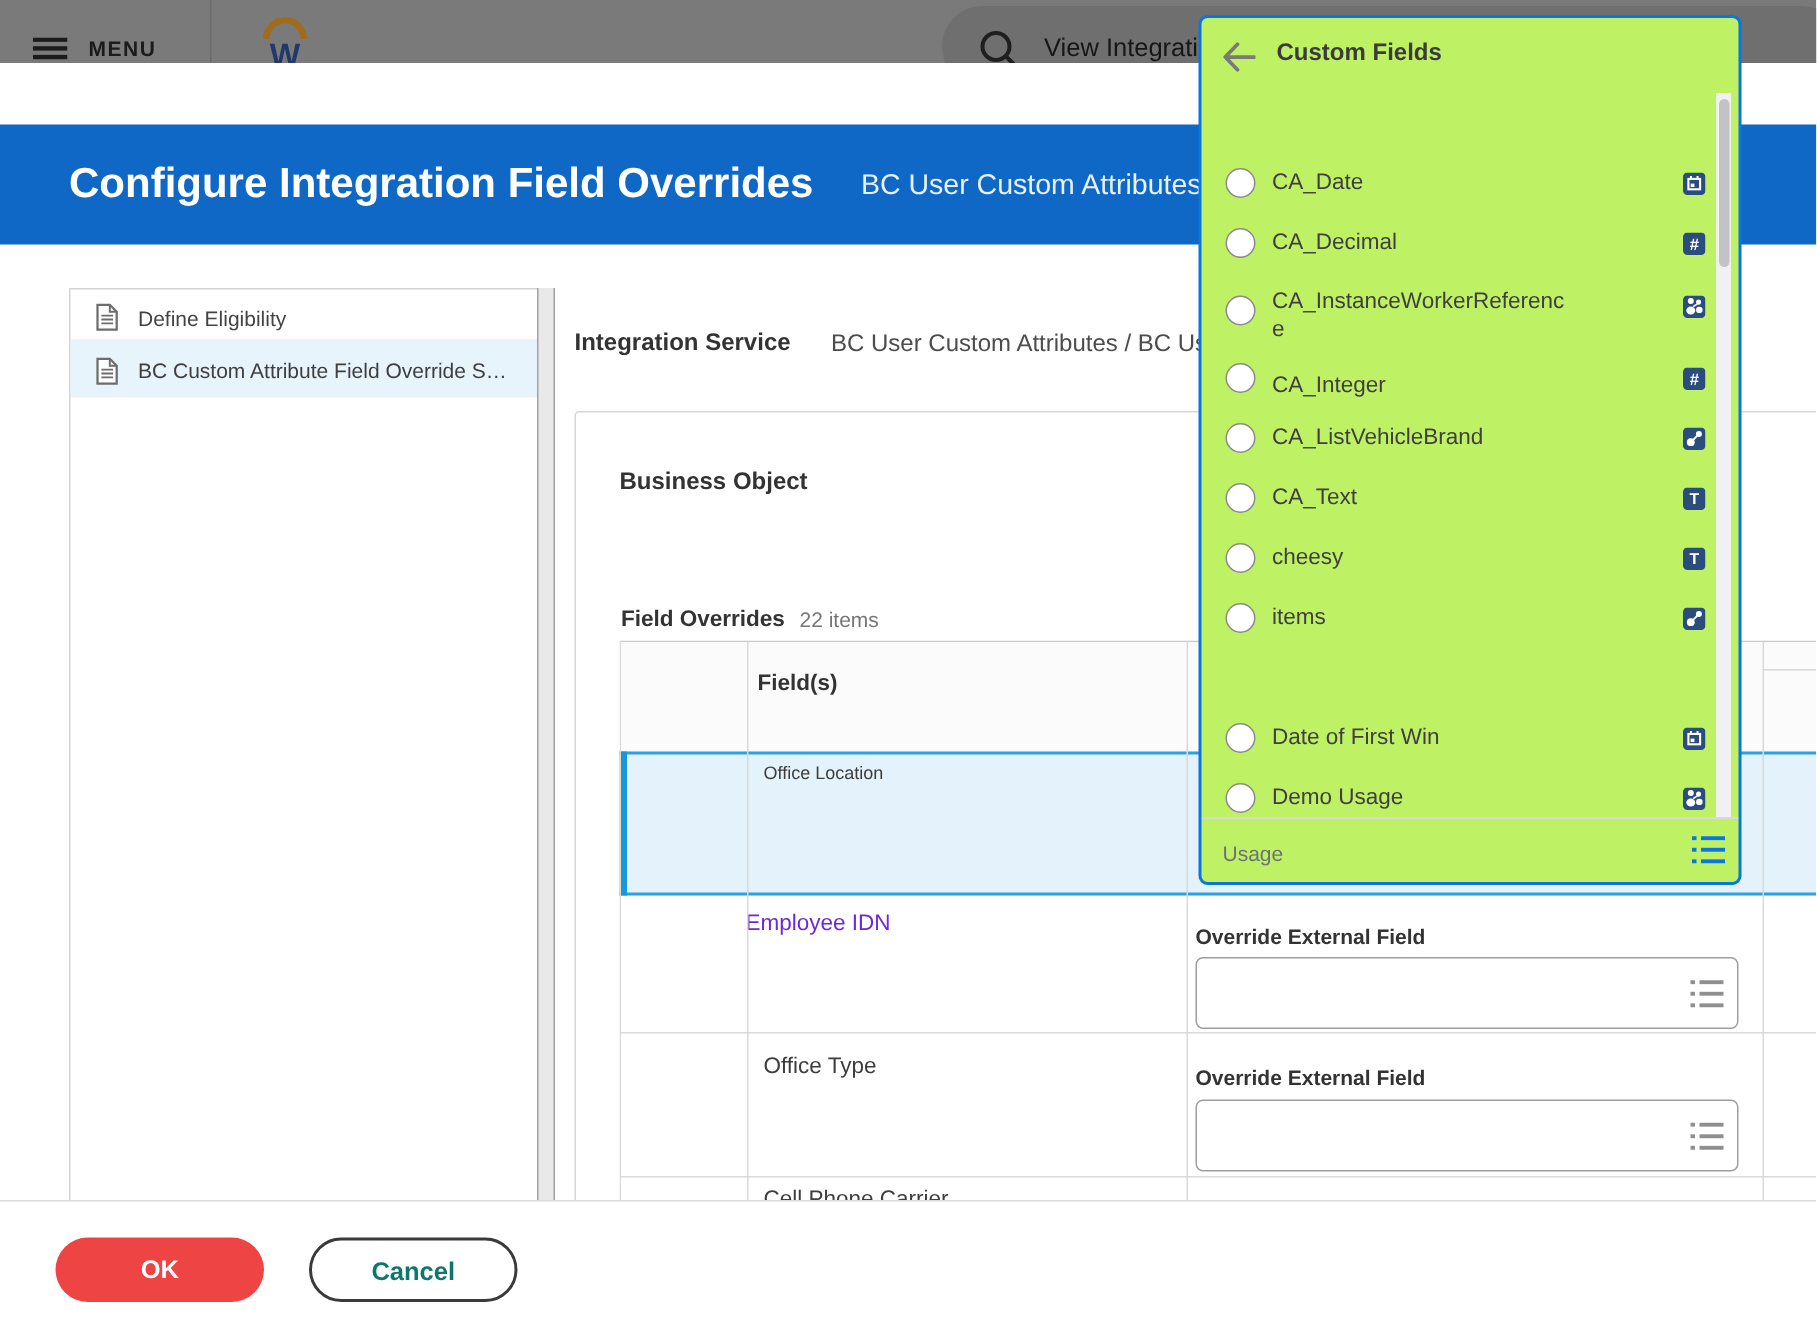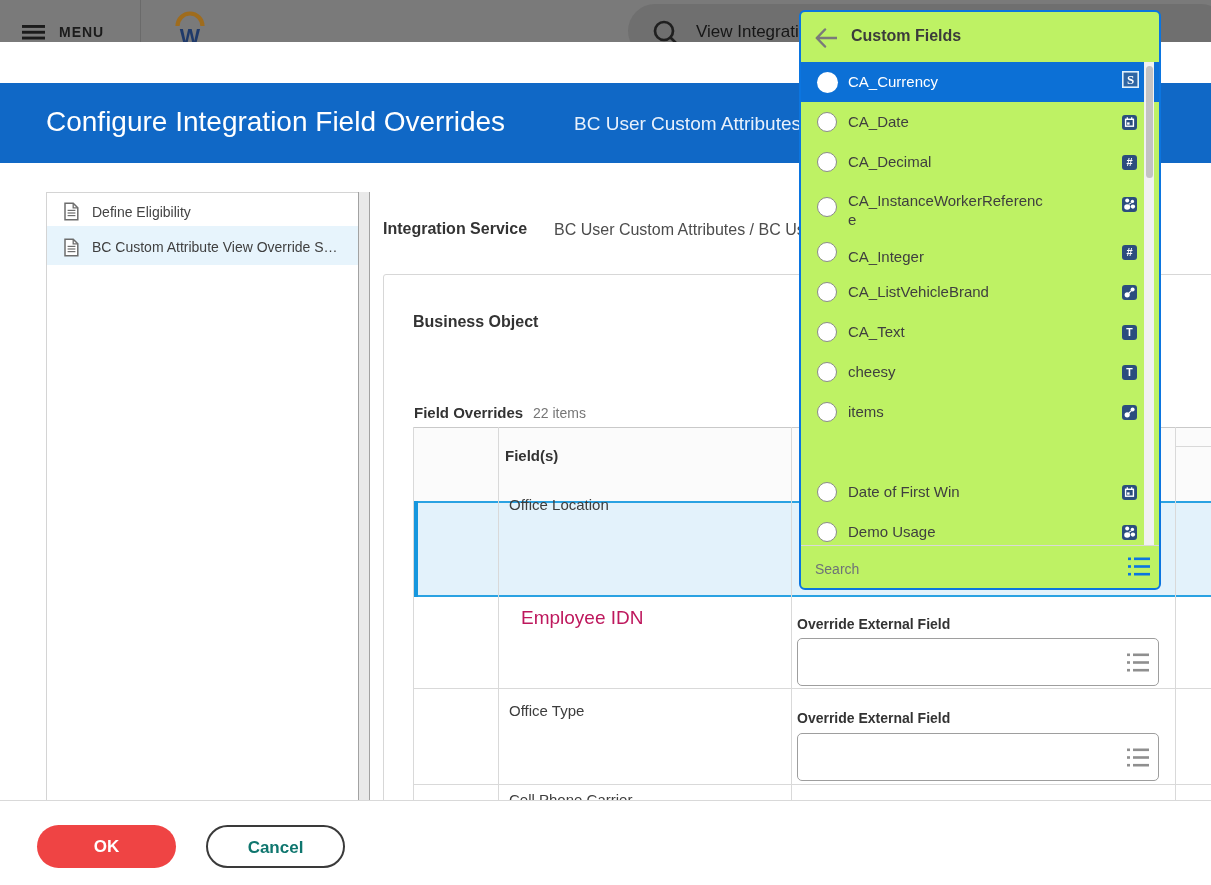--- a/index.html
+++ b/index.html
@@ -8,21 +8,21 @@
 #stage{position:relative;width:1211px;height:885px;overflow:hidden;background:#fff}
 
 #topbar{left:0;top:0;width:1211px;height:42px;background:#7a7a7a;overflow:hidden}
 #menu-txt{left:59px;top:24px;font-size:14px;font-weight:bold;color:#1b1b1b;letter-spacing:1px}
 #tb-div{left:140px;top:0;width:1px;height:42px;background:#6a6a6a}
 #pill{left:628px;top:4px;width:600px;height:54px;border-radius:27px;background:#6f6f6f}
 #pill-txt{left:696px;top:22px;font-size:17px;color:#161616;font-weight:400}
 
 #modal{left:0;top:42px;width:1211px;height:843px;background:#fff;border-radius:5px 5px 0 0}
 #bluehead{left:0;top:83px;width:1211px;height:80px;background:#1068c6}
-#title{left:46px;top:23px;font-size:28px;font-weight:normal;color:#fff}
+#title{left:46px;top:23px;font-size:28px;font-weight:bold;color:#fff}
 #subtitle{left:574px;top:30px;font-size:19px;color:#e8f1fc}
 
 #content{left:0;top:163px;width:1211px;height:637px;overflow:hidden}
 #sidebar{left:46px;top:29px;width:313px;height:640px;border:1px solid #d4d4d4;background:#fff}
 .side-row{position:absolute;left:0;width:311px}
 #side-sel{top:33px;height:39px;background:#e7f4fc}
 #splitter{left:358px;top:29px;width:11.5px;height:640px;background:#e9e9e9;border-left:1.5px solid #a2a2a2;border-right:1.5px solid #a2a2a2}
 .lbl{font-weight:bold;color:#333}
 .val{color:#4c4c4c}
 #mainbox{left:383px;top:111px;width:900px;height:600px;border:1px solid #d7d7d7;border-radius:3px;background:#fff}
@@ -86,44 +86,44 @@
         <line x1="4.6" y1="13.6" x2="12.4" y2="13.6" stroke="#6d6d6d" stroke-width="1.2"></line>
       </svg>
       <div class="abs" style="left:45px;top:11px;font-size:14px;color:#444">Define Eligibility</div>
       <svg class="abs" style="left:16px;top:45px" width="17" height="19" viewBox="0 0 17 19">
         <path d="M2 1.2 h8.2 l4.6 4.6 V17.8 H2 z" fill="#fff" stroke="#6d6d6d" stroke-width="1.5"></path>
         <path d="M10.2 1.2 v4.6 h4.6" fill="none" stroke="#6d6d6d" stroke-width="1.3"></path>
         <line x1="4.6" y1="8.4" x2="12.4" y2="8.4" stroke="#6d6d6d" stroke-width="1.2"></line>
         <line x1="4.6" y1="11" x2="12.4" y2="11" stroke="#6d6d6d" stroke-width="1.2"></line>
         <line x1="4.6" y1="13.6" x2="12.4" y2="13.6" stroke="#6d6d6d" stroke-width="1.2"></line>
       </svg>
-      <div class="abs" style="left:45px;top:46px;font-size:14px;color:#3f3f3f">BC Custom Attribute View Override S…</div>
+      <div class="abs" style="left:45px;top:46px;font-size:14px;color:#3f3f3f">BC Custom Attribute Field Override S…</div>
     </div>
     <div class="abs" id="splitter"></div>
 
     <div class="abs lbl" style="left:383px;top:57px;font-size:16px">Integration Service</div>
     <div class="abs val" style="left:554px;top:58px;font-size:16px">BC User Custom Attributes / BC User Custom Attributes Override</div>
 
     <div class="abs" id="mainbox"></div>
     <div class="abs lbl" style="left:413px;top:150px;font-size:16px">Business Object</div>
     <div class="abs lbl" style="left:414px;top:241px;font-size:15px">Field Overrides</div>
     <div class="abs" style="left:533px;top:242px;font-size:14px;color:#767676">22 items</div>
 
     <div class="abs" style="left:413px;top:264px;width:798px;height:373px;overflow:hidden">
 
       <div class="abs" style="left:0;top:0;width:798px;height:74px;background:#fbfbfb;border-top:1px solid #c9c9c9"></div>
       <div class="abs lbl" style="left:92px;top:20px;font-size:15px">Field(s)</div>
 
       <div class="abs" style="left:0;top:74px;width:798px;height:96px;background:#e3f2fb;border-top:2px solid #2aa2e2;border-bottom:2px solid #2aa2e2"></div>
       <div class="abs" style="left:0;top:74px;width:5px;height:96px;background:#1697de"></div>
-      <div class="abs" style="left:96px;top:69px;font-size:15px;color:#3d3d3d">Office Location</div>
+      <div class="abs" style="left:96px;top:81px;font-size:12px;color:#3d3d3d">Office Location</div>
 
       <div class="hline" style="left:0;top:261px;width:798px"></div>
       <div class="hline" style="left:0;top:357px;width:798px"></div>
-      <div class="abs" style="left:108px;top:180px;font-size:19px;color:#be185d">Employee IDN</div>
+      <div class="abs" style="left:84px;top:180px;font-size:15px;color:#6d28d9">Employee IDN</div>
       <div class="abs" style="left:96px;top:275px;font-size:15px;color:#3d3d3d">Office Type</div>
       <div class="abs" style="left:96px;top:364px;font-size:15px;color:#3d3d3d">Cell Phone Carrier</div>
 
       <div class="vline" style="left:0;top:0;height:373px"></div>
       <div class="vline" style="left:85px;top:0;height:373px"></div>
       <div class="vline" style="left:378px;top:0;height:373px"></div>
       <div class="vline" style="left:762px;top:0;height:373px"></div>
       <div class="hline" style="left:762px;top:19px;width:36px"></div>
 
       <div class="abs lbl" style="left:384px;top:189px;font-size:14px">Override External Field</div>
@@ -160,28 +160,20 @@
   <div class="btn" id="cancelbtn">Cancel</div>
 
   <div class="abs" id="popup">
 
     <svg class="abs" style="left:14px;top:16px" width="22" height="20" viewBox="0 0 22 20">
       <path d="M10 1.5 L1.8 10 L10 18.5 M2.6 10 H21.5" stroke="#7a7a7a" stroke-width="2.5" fill="none" stroke-linecap="round" stroke-linejoin="round"></path>
     </svg>
     <div class="abs" style="left:50px;top:15px;font-size:16px;font-weight:bold;color:#3b3b3b">Custom Fields</div>
 
     <div class="abs" style="left:0;top:50px;width:358px;height:483px;overflow:hidden">
-      <div class="prow" id="psel" style="top:0">
-        <div class="radio" style="left:16px"></div>
-        <div class="ptxt" style="top:11px">CA_Currency</div>
-        <svg class="fic" style="top:9px;width:17px;height:17px" viewBox="0 0 15 15">
-            <rect x="0.7" y="0.7" width="13.6" height="13.6" fill="#2e66a4" stroke="#dff0fb" stroke-width="1.4"></rect>
-            <text x="7.5" y="11.5" text-anchor="middle" font-family="Liberation Serif" font-size="11.5" font-weight="bold" fill="#fff">S</text>
-          </svg>
-      </div>
       <div class="prow" style="top:40px">
         <div class="radio" style="left:16px"></div>
         <div class="ptxt" style="top:11px">CA_Date</div>
         <svg class="fic" style="top:12.5px" viewBox="0 0 15 15">
             <rect width="15" height="15" rx="3" fill="#2b4d7e"></rect>
             <rect x="3.6" y="4.3" width="7.8" height="6.9" fill="none" stroke="#fff" stroke-width="1.4"></rect>
             <line x1="5.3" y1="2.3" x2="5.3" y2="4.3" stroke="#fff" stroke-width="1.3"></line>
             <line x1="9.7" y1="2.3" x2="9.7" y2="4.3" stroke="#fff" stroke-width="1.3"></line>
             <rect x="5.1" y="7.4" width="2.5" height="2.3" fill="#fff"></rect>
           </svg>
@@ -272,21 +264,21 @@
             <line x1="9.7" y1="2.3" x2="9.7" y2="4.3" stroke="#fff" stroke-width="1.3"></line>
             <rect x="5.1" y="7.4" width="2.5" height="2.3" fill="#fff"></rect>
           </svg>
       </div>
 
       <div class="abs" style="left:343px;top:0;width:10px;height:483px;background:#f1f1f1"></div>
       <div class="abs" style="left:344.5px;top:4px;width:7px;height:112px;border-radius:4px;background:#c3c3c3"></div>
     </div>
 
     <div class="abs" style="left:0;top:533px;width:358px;height:1px;background:#d9d9d9"></div>
-    <div class="abs" style="left:14px;top:549px;font-size:14px;color:#6e7277">Search</div>
+    <div class="abs" style="left:14px;top:549px;font-size:14px;color:#6e7277">Usage</div>
     <svg class="abs" style="left:326px;top:544px" width="24" height="22" viewBox="0 0 24 22">
       <g fill="#0b75e0">
           <rect x="1" y="1.5" width="3" height="2.6"></rect>
           <rect x="7" y="1.5" width="16" height="2.6"></rect>
       <rect x="1" y="9.2" width="3" height="2.6"></rect>
           <rect x="7" y="9.2" width="16" height="2.6"></rect>
       <rect x="1" y="16.9" width="3" height="2.6"></rect>
           <rect x="7" y="16.9" width="16" height="2.6"></rect>
         </g>
     </svg>

